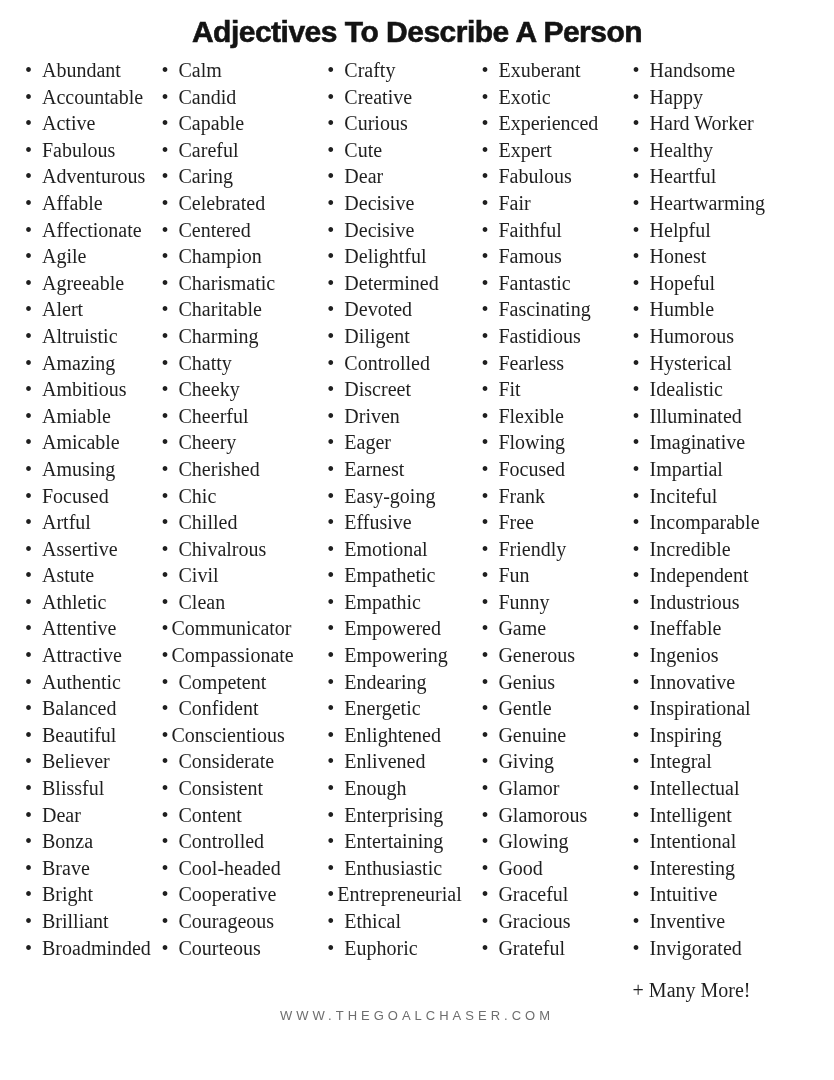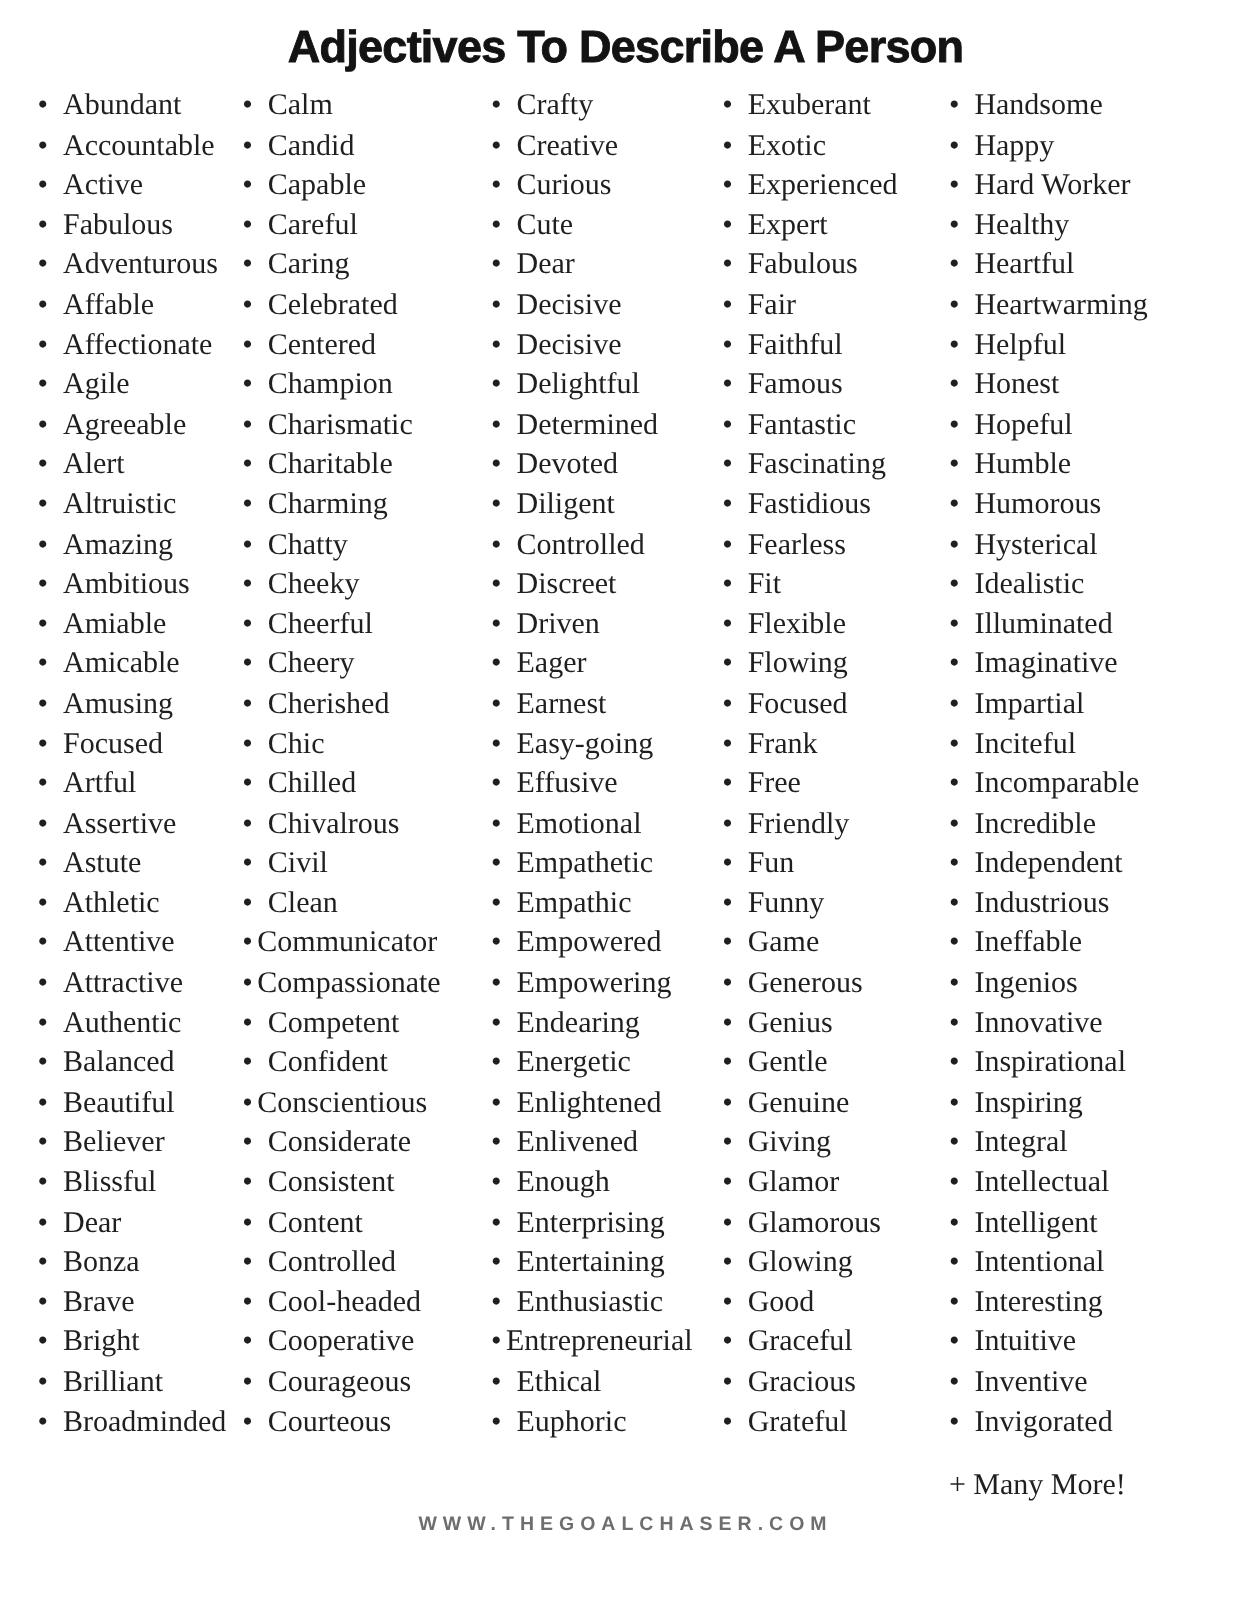--- a/index.html
+++ b/index.html
@@ -58,21 +58,20 @@
   .item.more{display:block;margin-top:16px;}
   .footer{
     position:absolute;
     left:0;right:0;
     top:1008px;
     text-align:center;
     font-family:"Liberation Sans", sans-serif;
     font-size:13px;
     letter-spacing:4px;
     color:var(--footer-color);
-    font-weight:bold;
   }
 </style>
 </head>
 <body>
 
 <div class="page">
   <h1 class="title">Adjectives To Describe A Person</h1>
 
   <div class="columns">
     <ul class="col">

